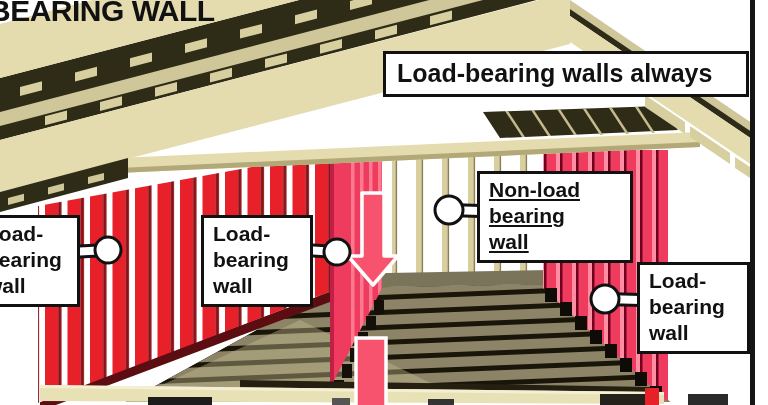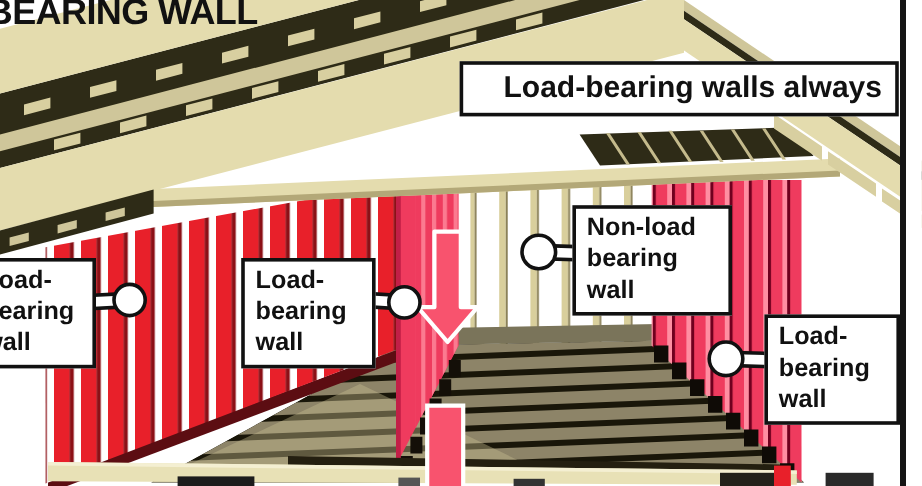--- a/index.html
+++ b/index.html
@@ -15,26 +15,26 @@
   }
   .callout{
     position:absolute;background:#fff;border:3px solid #111;color:#111;
     font-weight:bold;font-size:21px;line-height:1.24;padding:3px 9px 5px 9px;
     box-sizing:border-box;
   }
   .callout div{white-space:nowrap;}
   .note-box{
     position:absolute;left:383px;top:51px;width:366px;background:#fff;
     border:3px solid #111;color:#111;font-weight:bold;font-size:25px;
-    line-height:1.2;padding:4px 11px 6px 11px;box-sizing:border-box;text-align:right;
+    line-height:1.2;padding:4px 11px 6px 11px;box-sizing:border-box;
   }
   .note-box div{white-space:nowrap;}
   #label-left{left:-26px;top:215px;width:106px;}
   #label-center{left:201px;top:215px;width:112px;}
-  #label-nonload{left:477px;top:171px;width:133px;}
+  #label-nonload{left:477px;top:171px;width:156px;text-decoration:underline;}
   #label-right{left:637px;top:262px;width:113px;}
 </style>
 </head>
 <body>
 
 <div id="stage">
 
 <svg width="768" height="405" viewBox="0 0 768 405">
   <defs>
     <pattern id="leftStuds" patternUnits="userSpaceOnUse" width="22.5" height="10">

